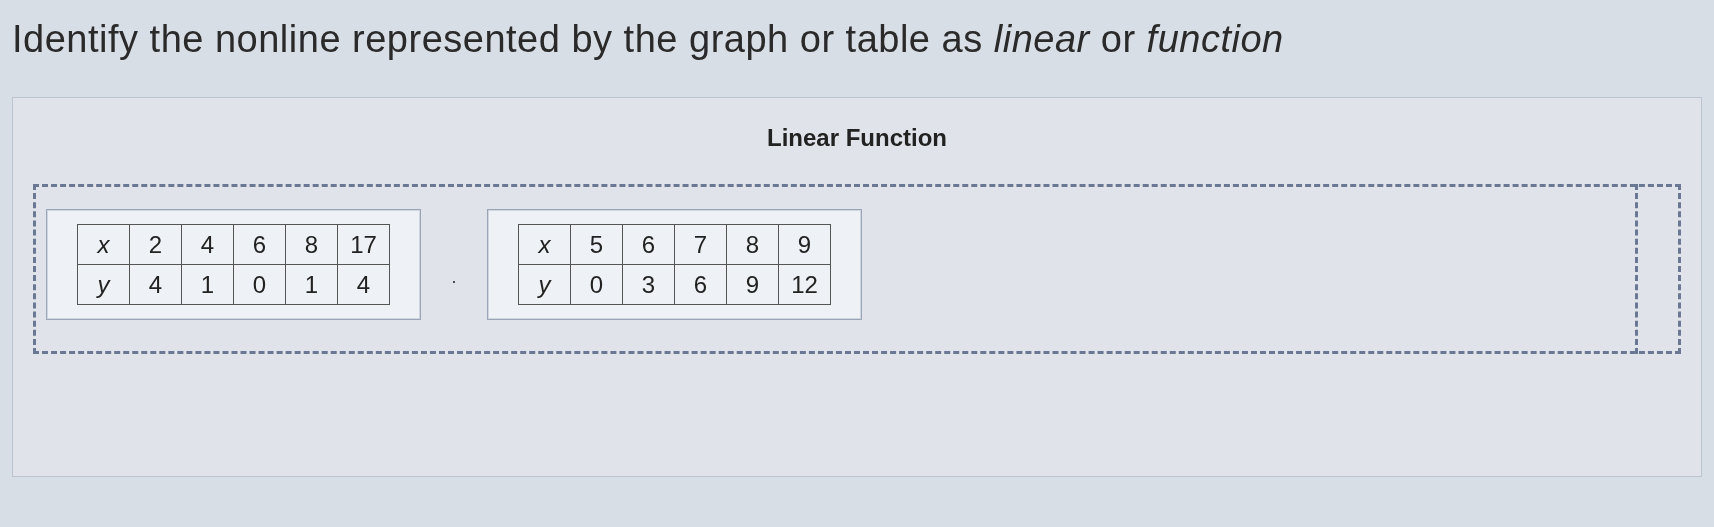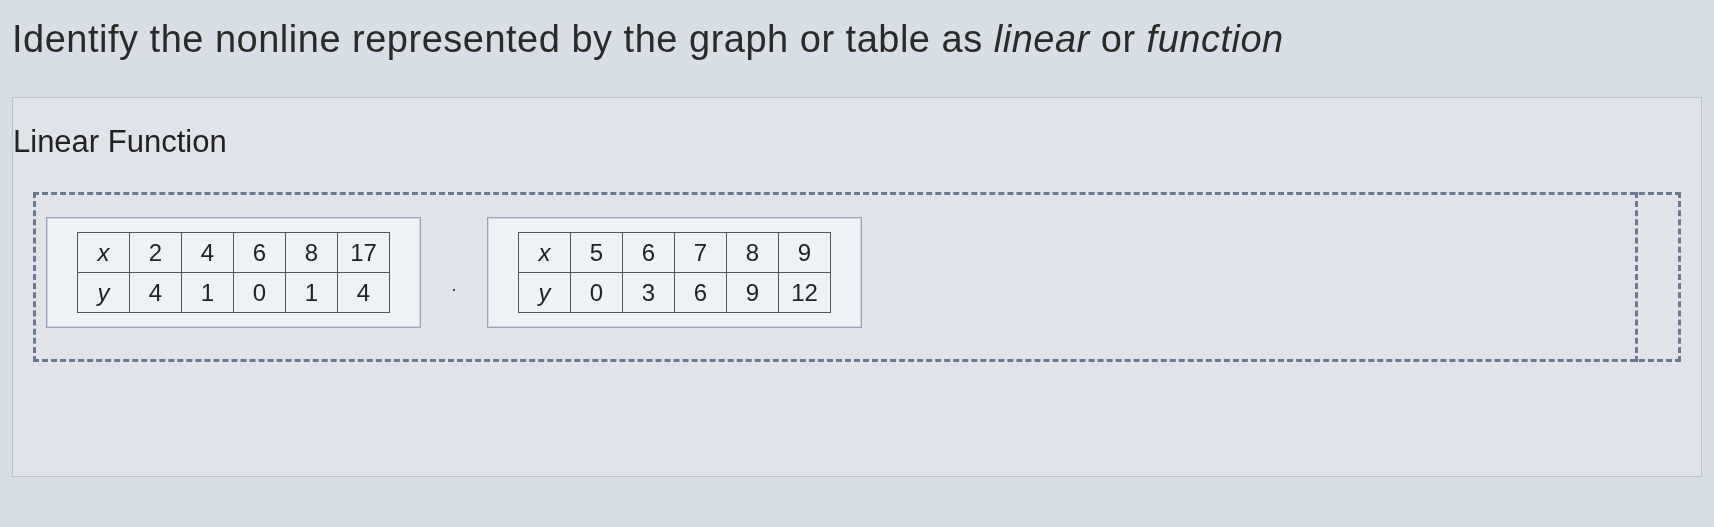--- a/index.html
+++ b/index.html
@@ -26,22 +26,23 @@
     }
     .content-box {
       margin: 28px 12px 0 12px;
       border: 1px solid #bcc4cf;
       background: #e0e4ea;
       padding: 12px 0 0 0;
       height: 380px;
       position: relative;
     }
     .section-title {
-      font-size: 31px;
-      font-weight: normal;
+      text-align: center;
+      font-size: 24px;
+      font-weight: bold;
       color: #222;
       padding: 14px 0 32px 0;
     }
     .drop-zone {
       margin: 0 20px;
       border: 3px dashed #6a7894;
       padding: 22px 10px 28px 10px;
       display: flex;
       gap: 90px;
       min-height: 170px;

